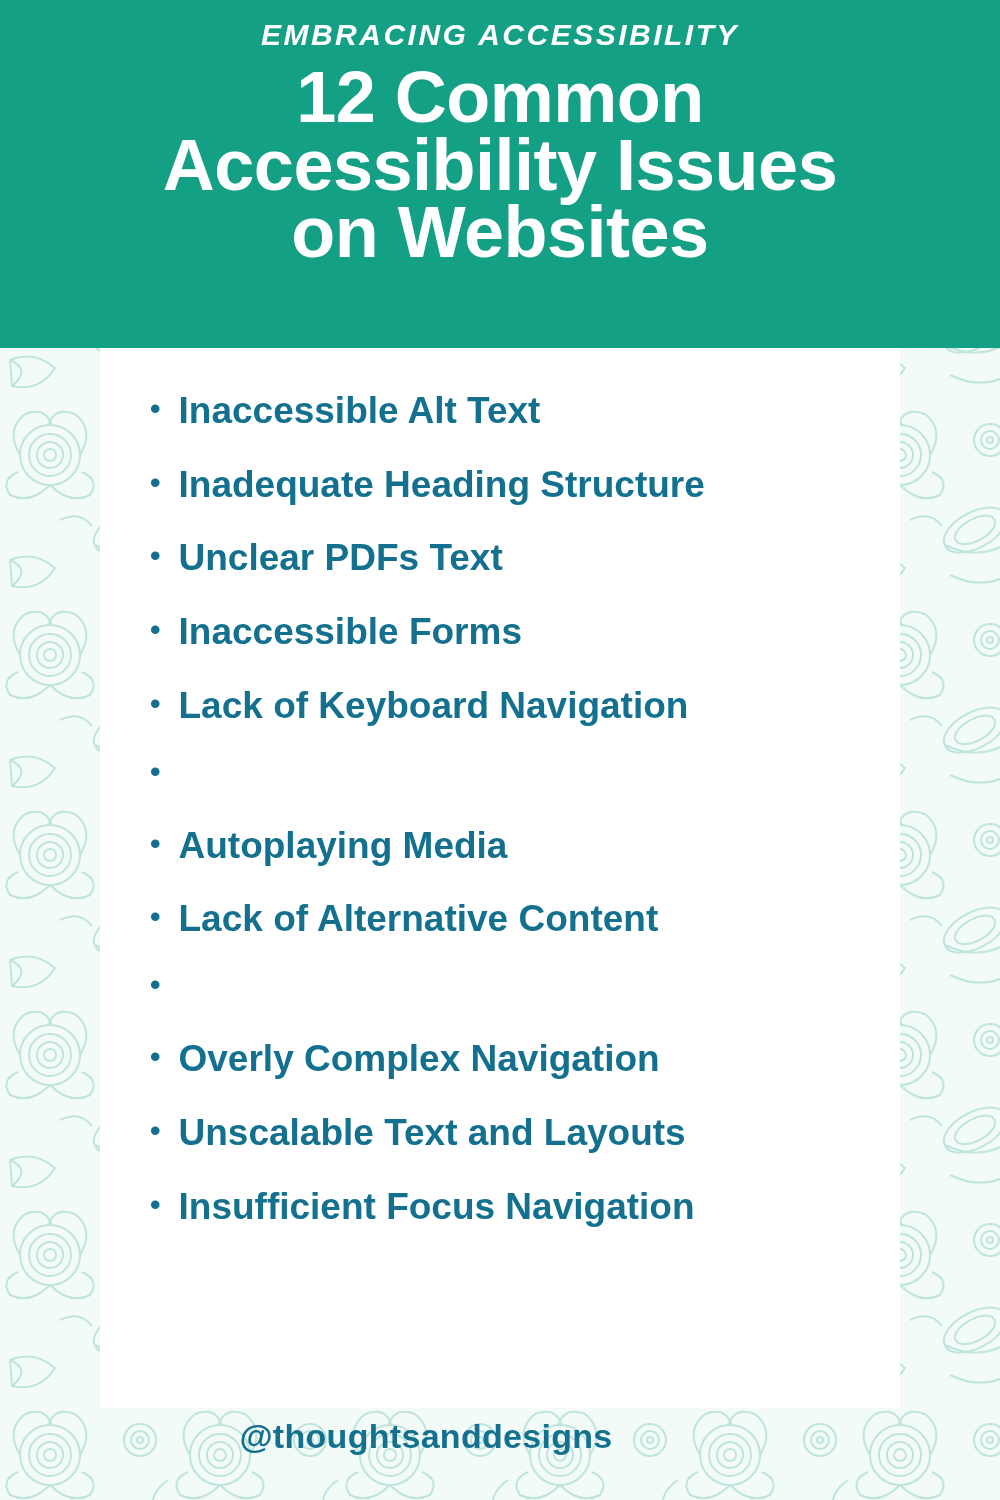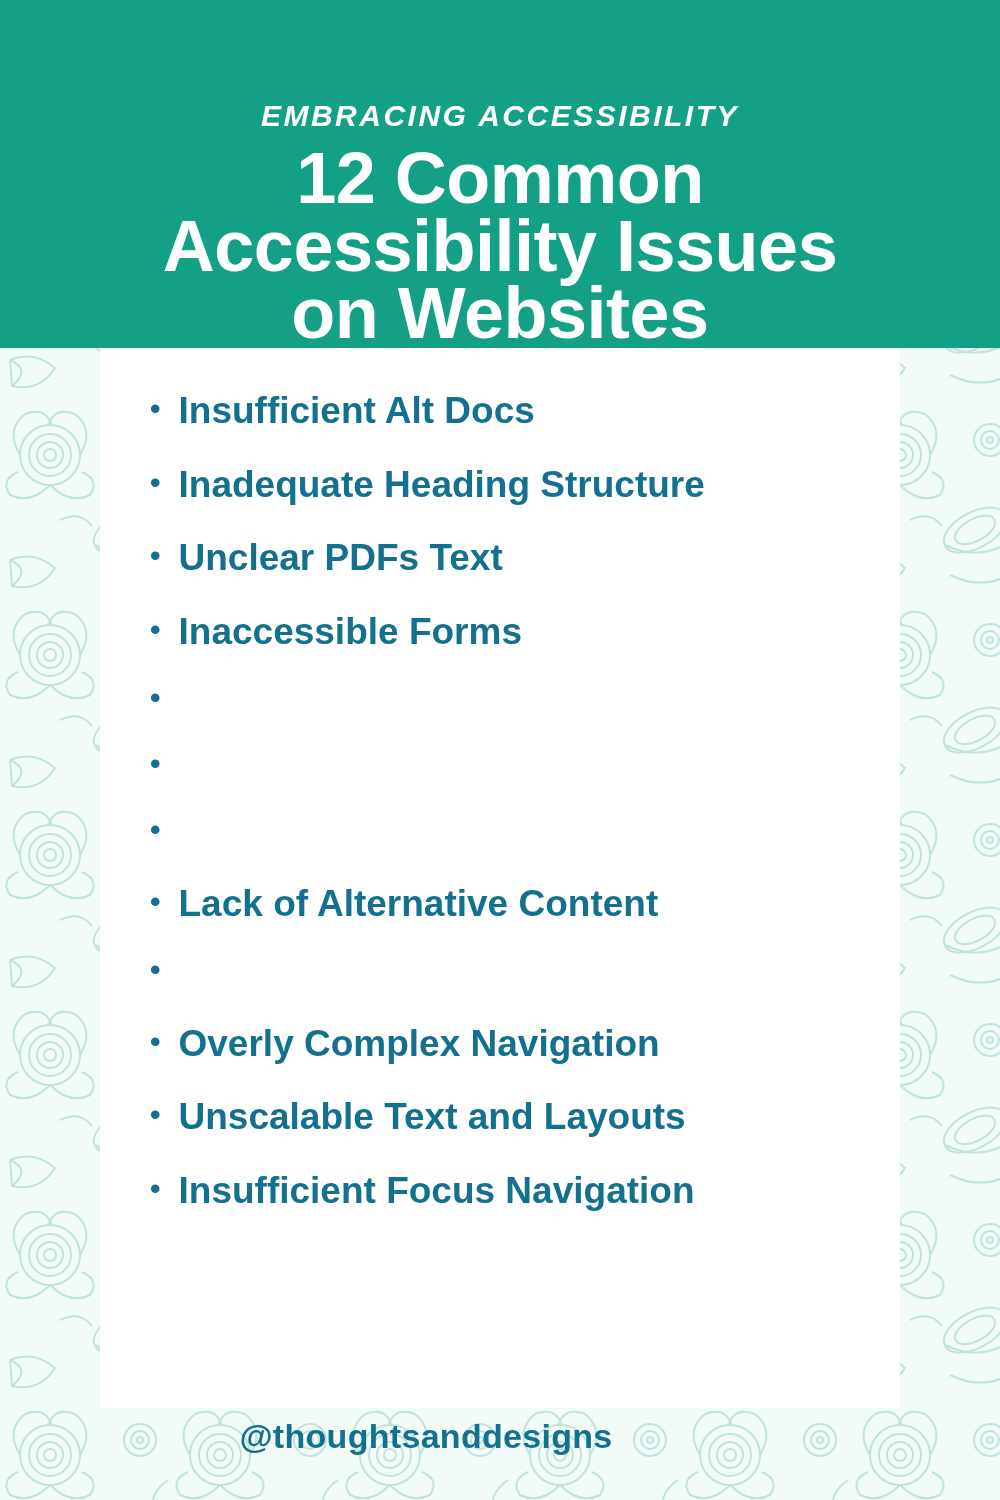--- a/index.html
+++ b/index.html
@@ -36,21 +36,21 @@
     position: absolute;
     top: 0;
     left: 0;
     width: 1000px;
     height: 348px;
     background: #16a085;
     background: #14a085;
     display: flex;
     flex-direction: column;
     align-items: center;
-    justify-content: flex-end;
+    justify-content: flex-start;
     padding-top: 20px;
     z-index: 5;
   }
 
   .eyebrow {
     color: #ffffff;
     font-style: italic;
     font-weight: bold;
     letter-spacing: 2.5px;
     font-size: 30px;
@@ -162,42 +162,44 @@
     <span class="line">12 Common</span>
     <span class="line">Accessibility Issues</span>
     <span class="line">on Websites</span>
   </h1>
 </header>
 
 <section class="card">
   <ul class="issue-list">
     <li class="issue-item">
       <span class="bullet">•</span>
-      <span>Insufficient Alt Docs</span>
+      <span>Inaccessible Alt Text</span>
     </li>
     <li class="issue-item">
       <span class="bullet">•</span>
       <span>Inadequate Heading Structure</span>
     </li>
     <li class="issue-item">
       <span class="bullet">•</span>
       <span>Unclear PDFs Text</span>
     </li>
     <li class="issue-item">
       <span class="bullet">•</span>
       <span>Inaccessible Forms</span>
     </li>
     <li class="issue-item">
       <span class="bullet">•</span>
-    </li>
-    <li class="issue-item">
-      <span class="bullet">•</span>
-    </li>
-    <li class="issue-item">
-      <span class="bullet">•</span>
+      <span>Lack of Keyboard Navigation</span>
+    </li>
+    <li class="issue-item">
+      <span class="bullet">•</span>
+    </li>
+    <li class="issue-item">
+      <span class="bullet">•</span>
+      <span>Autoplaying Media</span>
     </li>
     <li class="issue-item">
       <span class="bullet">•</span>
       <span>Lack of Alternative Content</span>
     </li>
     <li class="issue-item">
       <span class="bullet">•</span>
     </li>
     <li class="issue-item">
       <span class="bullet">•</span>

